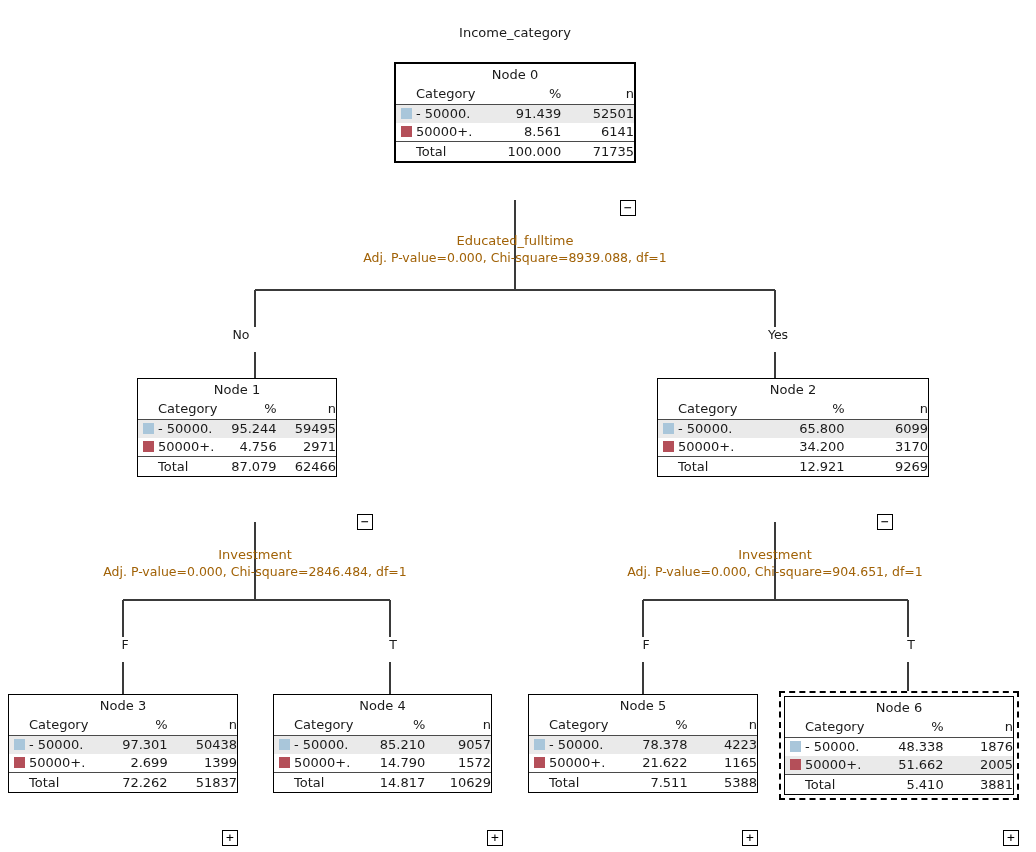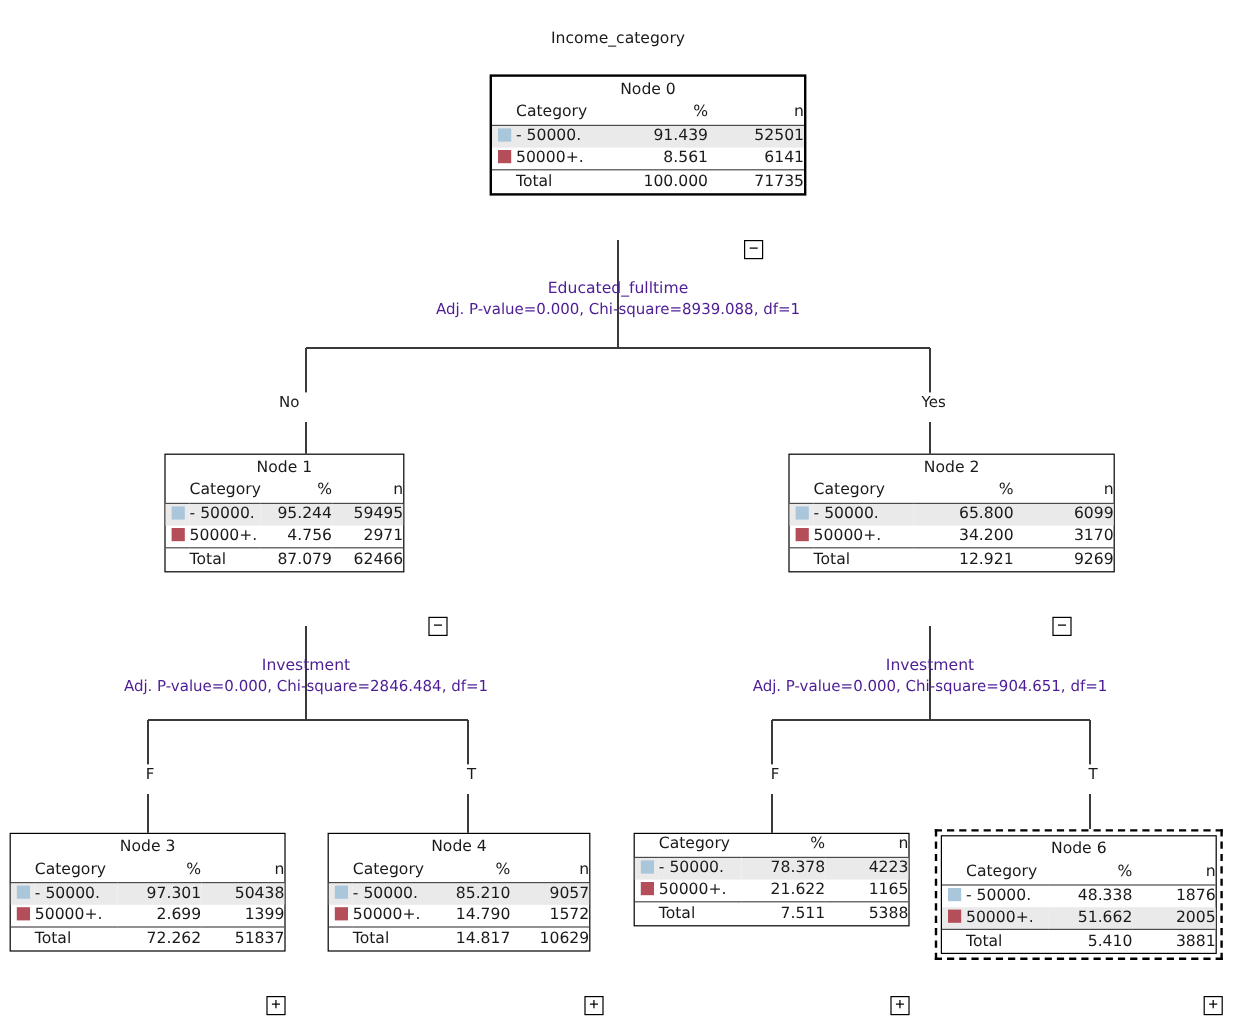--- a/index.html
+++ b/index.html
@@ -133,21 +133,21 @@
     font-family: "DejaVu Sans Mono", "Liberation Mono", monospace;
   }
 
   
   .split-label {
     position: absolute;
     text-align: center;
     font-size: 12.5px;
     line-height: 17px;
     white-space: nowrap;
-    color: #4c1d95;
+    color: #a16207;
   }
   .split-var { font-size: 13px; }
   .branch-label {
     position: absolute;
     text-align: center;
     font-size: 12.5px;
     white-space: nowrap;
     color: #1a1a1a;
     background: #ffffff;
     padding: 0 3px;
@@ -179,21 +179,21 @@
     <line x1="643" y1="600" x2="643" y2="640"></line>
     <line x1="908" y1="600" x2="908" y2="640"></line>
     <line x1="643" y1="662" x2="643" y2="694"></line>
     <line x1="908" y1="662" x2="908" y2="691"></line>
   </svg>
 
   <div class="tree-title" style="left:355px; top:25px; width:320px;">
     <span>Income_category</span>
   </div>
 
-  <div class="node root" style="left:408px; top:62px; width:264px;">
+  <div class="node root" style="left:394px; top:62px; width:242px;">
     <div class="node-frame">
       <div class="node-header">Node 0</div>
       <table class="node-table">
         <tbody>
             <tr class="col-head">
           <td class="c-swatch"></td>
           <td class="h-label">Category</td>
           <td class="h-pct">%</td>
           <td class="h-n">n</td>
         </tr>
@@ -379,20 +379,21 @@
           <td class="c-n">10629</td>
         </tr>
       </tbody>
         </table>
     </div>
   </div>
   <div class="node-toggle" style="left:487px; top:830px;">+</div>
 
   <div class="node" style="left:528px; top:694px; width:230px;">
     <div class="node-frame">
+      <div class="node-header">Node 5</div>
       <table class="node-table">
         <tbody>
             <tr class="col-head">
           <td class="c-swatch"></td>
           <td class="h-label">Category</td>
           <td class="h-pct">%</td>
           <td class="h-n">n</td>
         </tr>
         <tr class="cat-row highlight">
           <td class="c-swatch"><span class="swatch" style="background:#a9c6da"></span></td>

